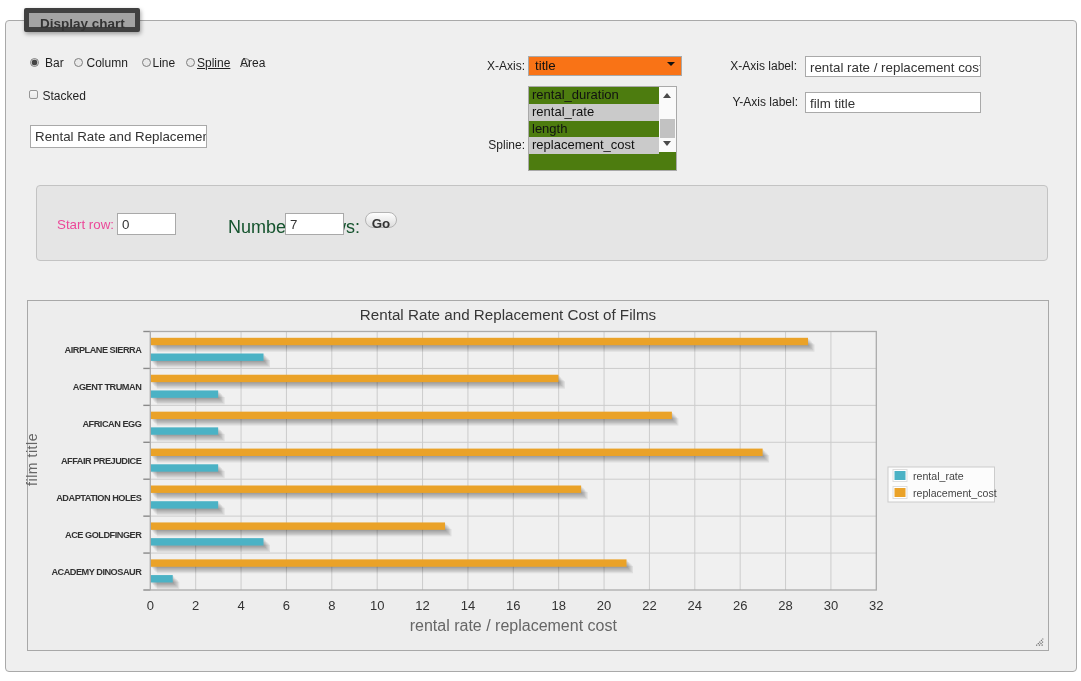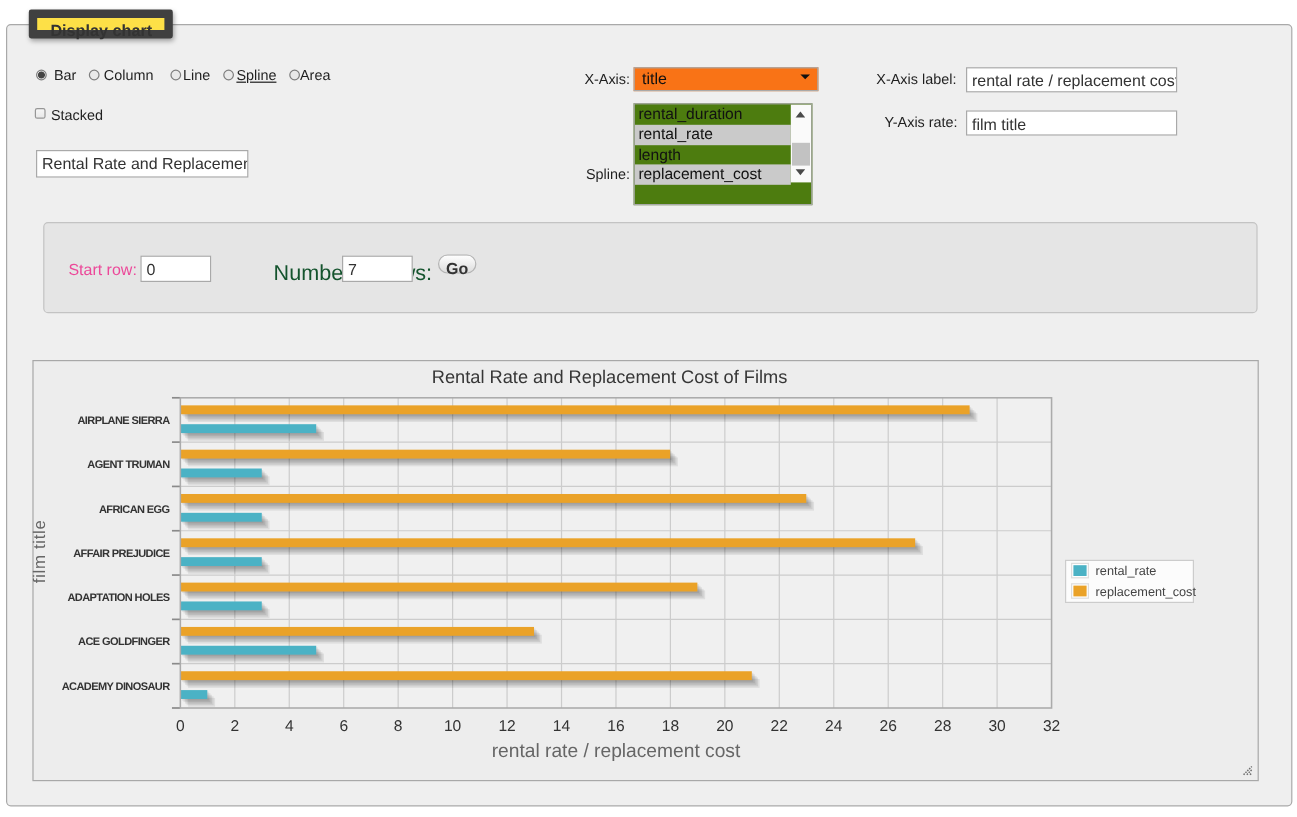--- a/index.html
+++ b/index.html
@@ -2,21 +2,21 @@
 <html><head>
 <meta charset="utf-8">
 <style>
 * { margin:0; padding:0; box-sizing:border-box; }
 html,body { width:1081px; height:681px; background:#ffffff;
   font-family:"Liberation Sans", sans-serif; }
 #wrap { position:relative; width:1081px; height:681px; overflow:hidden; }
 .abs { position:absolute; }
 #fieldset { left:5px; top:20px; width:1072px; height:652px; background:#efefef;
   border:1px solid #a9a9a9; border-radius:4px; }
-#legendbox { left:24px; top:8px; background:#fde047; border:7px solid #404040;
+#legendbox { left:24px; top:8px; background:#a3a3a3; border:5px solid #404040;
   border-radius:2px; padding:0 10px 0 11px; height:24px; line-height:21px; font-size:13.5px; font-weight:bold;
   color:#333; box-shadow:1px 2px 4px rgba(0,0,0,0.35); }
 .lbl { font-size:12px; color:#1f1f1f; }
 .radio { display:inline-block; width:9px; height:9px; border:1px solid #7e7e7e;
   border-radius:50%; background:#e9e9e9; }
 .radio.on { background:radial-gradient(circle, #444 0 2.6px, #e9e9e9 3.2px); }
 .checkbox { display:inline-block; width:9px; height:9px; border:1px solid #969696;
   border-radius:2px; background:linear-gradient(#f6f6f6,#e8e8e8); }
 .tinput { background:#fff; border:1px solid #a9a9a9; font-size:13.33px; color:#333;
   line-height:21px; padding-left:4px; white-space:nowrap; overflow:hidden; }
@@ -49,21 +49,21 @@
 
   <span class="abs radio on" style="left:29.5px; top:57.5px;"></span>
   <div class="abs lbl" style="left:45px; top:55.5px;">Bar</div>
   <span class="abs radio" style="left:74px; top:57.5px;"></span>
   <div class="abs lbl" style="left:86.5px; top:55.5px;">Column</div>
   <span class="abs radio" style="left:142px; top:57.5px;"></span>
   <div class="abs lbl" style="left:152.5px; top:55.5px;">Line</div>
   <span class="abs radio" style="left:185.5px; top:57.5px;"></span>
   <div class="abs lbl" style="left:197px; top:55.5px;text-decoration:underline;">Spline</div>
   <span class="abs radio" style="left:241px; top:57.5px;"></span>
-  <div class="abs lbl" style="left:250px; top:55.5px;text-align:right;">Area</div>
+  <div class="abs lbl" style="left:240px; top:55.5px;text-align:right;">Area</div>
 
   <span class="abs checkbox" style="left:28.5px; top:90px;"></span>
   <div class="abs lbl" style="left:42.5px; top:88.5px;">Stacked</div>
 
   <div class="abs tinput" style="left:30px; top:125px; width:177px; height:23px;">Rental Rate and Replacement Cost of Films</div>
 
   <div class="abs lbl r" style="left:425px; top:58.5px; width:100px;">X-Axis:</div>
   <div class="abs" id="xselect">title<span class="arr"></span></div>
 
   <div class="abs lbl r" style="left:425px; top:138px; width:100px;">Spline:</div>
@@ -74,21 +74,21 @@
     <div class="opt sel">replacement_cost</div>
     <div id="sscroll">
       <span class="sarrow" style="top:6px; left:4px; border-left:4px solid transparent; border-right:4px solid transparent; border-bottom:5px solid #4a4a4a;"></span>
       <span class="sarrow" style="bottom:6px; left:4px; border-left:4px solid transparent; border-right:4px solid transparent; border-top:5px solid #4a4a4a;"></span>
       <span id="sthumb"></span>
     </div>
   </div>
 
   <div class="abs lbl r" style="left:640px; top:58.5px; width:157px;">X-Axis label:</div>
   <div class="abs tinput" style="left:805px; top:56px; width:176px; height:21px;">rental rate / replacement cost</div>
-  <div class="abs lbl r" style="left:640px; top:95px; width:158px;">Y-Axis rate:</div>
+  <div class="abs lbl r" style="left:640px; top:95px; width:158px;">Y-Axis label:</div>
   <div class="abs tinput" style="left:805px; top:92px; width:176px; height:21px;">film title</div>
 
   <div id="startpanel" class="abs"></div>
   <div class="abs" style="left:57px; top:217px; font-size:13.33px; color:#ec4899;">Start row:</div>
   <div class="abs tinput" style="left:117px; top:213px; width:59px; height:22px; font-size:13.33px;">0</div>
   <div class="abs" style="left:184px; top:217px; font-size:18px; color:#14532d;margin-left:44px;">Number of rows:</div>
   <div class="abs tinput" style="left:285px; top:213px; width:59px; height:22px; font-size:13.33px;">7</div>
   <div id="gobtn" class="abs">Go</div>
 
   <div id="chartpanel" class="abs"></div>

